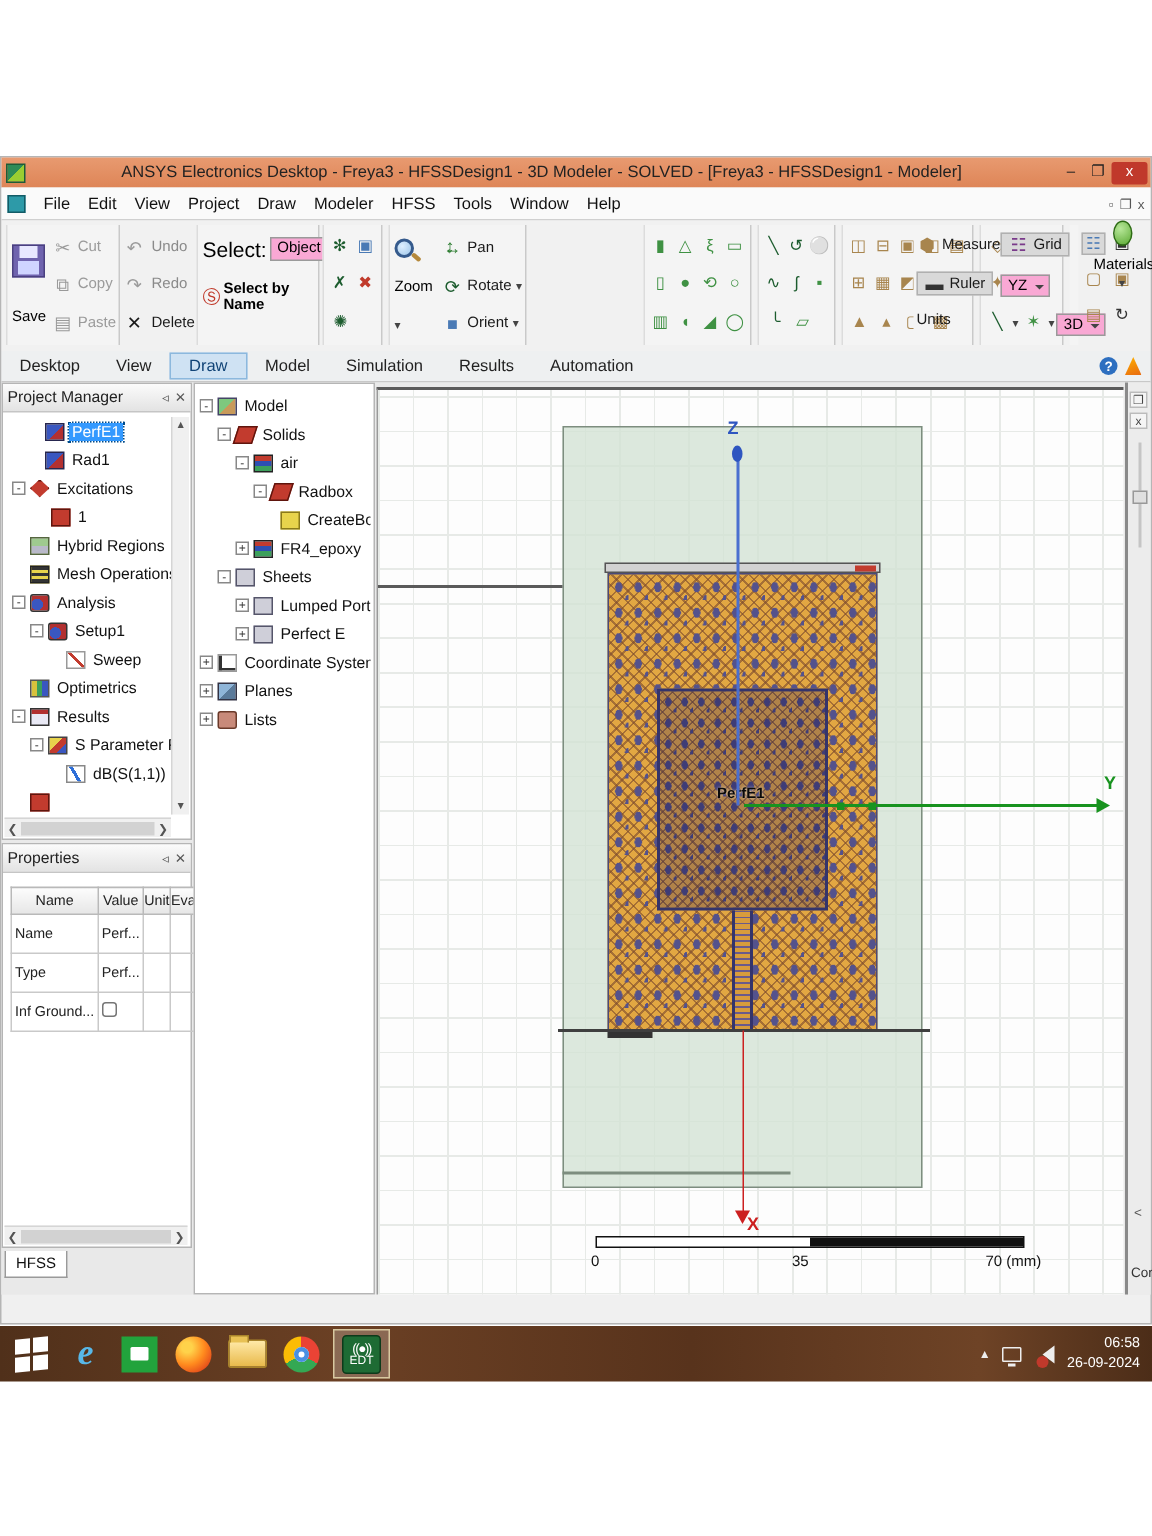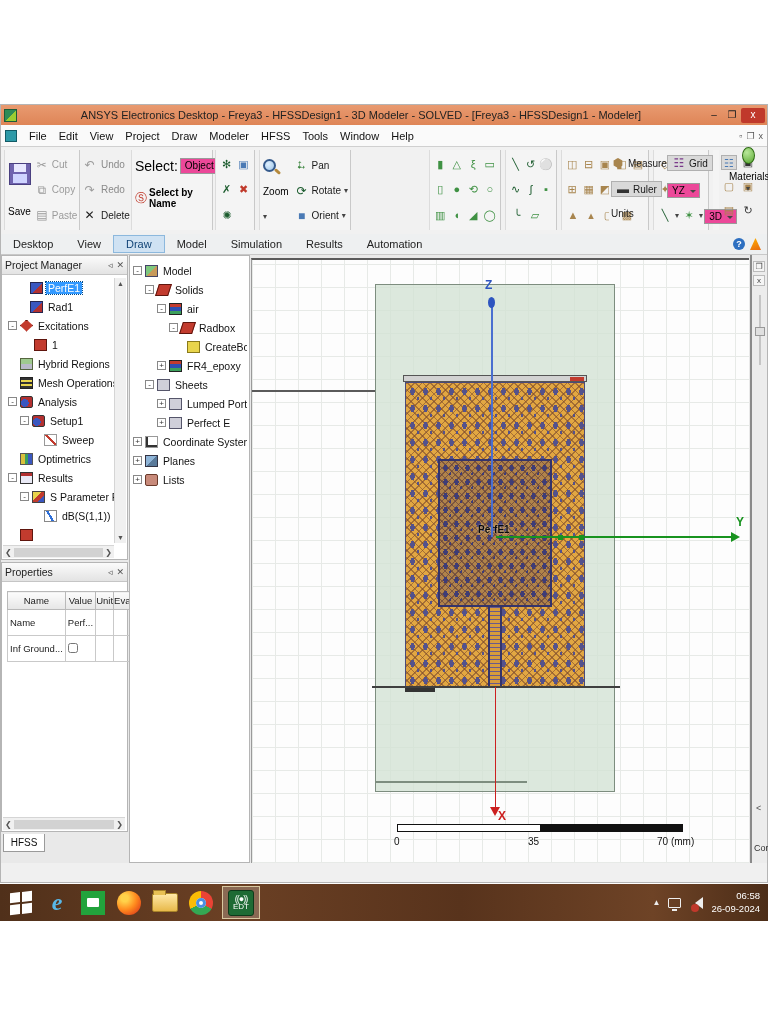--- a/index.html
+++ b/index.html
@@ -25,21 +25,21 @@
   .grp{position:absolute;top:3px;height:80px;border-left:1px solid #dcdcdc;border-right:1px solid #c9c9c9;background:#f4f4f4;padding:2px 3px;}
   .tcol{display:flex;flex-direction:column;justify-content:space-around;height:100%;}
   .trowflex{display:flex;align-items:center;gap:2px;}
   .tb{display:flex;align-items:center;gap:3px;font-size:10px;color:#1a1a1a;white-space:nowrap;}
   .tb.dis{color:#9b9b9b;}
   .gly{font-size:12px;line-height:12px;width:14px;text-align:center;}
   .green{color:#3f9143;} .dgreen{color:#1c5c2e;} .tan{color:#a8854e;} .blue{color:#4a7ab5;} .red{color:#c03a2b;} .gray{color:#999;}
   .floppy{width:22px;height:22px;background:#6f63ae;border:1px solid #4a4080;position:relative;}
   .floppy::before{content:"";position:absolute;left:4px;top:0;width:12px;height:8px;background:#e8e8ff;}
   .floppy::after{content:"";position:absolute;left:3px;bottom:1px;width:14px;height:9px;background:#cfd4ff;}
-  .dd{border:1px solid #9a9a9a;background:#ec4899;font-size:10px;padding:1px 14px 1px 4px;position:relative;min-width:52px;height:16px;}
+  .dd{border:1px solid #9a9a9a;background:#f9a8d4;font-size:10px;padding:1px 14px 1px 4px;position:relative;min-width:52px;height:16px;}
   .dd::after{content:"";position:absolute;right:3px;top:6px;border:3.5px solid transparent;border-top-color:#444;}
   .mag{width:13px;height:13px;border:2px solid #355a8c;border-radius:50%;position:relative;background:radial-gradient(circle at 35% 35%,#dff0ff,#9cc4e8);}
   .mag::after{content:"";position:absolute;left:9px;top:9px;width:7px;height:3px;background:#b5893c;transform:rotate(40deg);border-radius:2px;}
   .panic{position:relative;width:14px;height:14px;color:#2e7d32;}
   .panic span{position:absolute;left:0;top:0;width:14px;text-align:center;line-height:14px;font-size:12px;}
   .hl{background:#d9d9d9;border:1px solid #b0b0b0;}
   .ibox{width:16px;height:15px;font-size:11px;line-height:14px;text-align:center;}
   .dda{font-size:8px;color:#444;}
 
   
@@ -211,21 +211,21 @@
       <span class="mdictl">
           <span>▫</span>
           <span>❐</span>
           <span>x</span>
         </span>
     </div>
 
     <div id="toolbar">
       <div class="grp" style="left:3px;width:76px;">
         <div style="display:flex;height:100%;gap:4px;">
-          <div class="tcol" style="align-items:flex-end;">
+          <div class="tcol" style="align-items:center;">
             <div class="floppy"></div>
             <span style="font-size:10px;">Save</span>
           </div>
           <div class="tcol">
             <span class="tb dis">
                 <span class="gly gray">✂</span>
                 <span>Cut</span>
               </span>
             <span class="tb dis">
                 <span class="gly gray">⧉</span>
@@ -542,20 +542,26 @@
         <table class="ptable">
           <tbody>
               <tr>
             <th style="width:40px;">Name</th>
             <th style="width:26px;">Value</th>
             <th style="width:18px;">Unit</th>
             <th>Evaluated</th>
           </tr>
           <tr>
             <td>Name</td>
+                <td>Perf...</td>
+                <td></td>
+                <td></td>
+          </tr>
+          <tr>
+            <td>Type</td>
                 <td>Perf...</td>
                 <td></td>
                 <td></td>
           </tr>
           <tr>
             <td>Inf Ground...</td>
             <td><input type="checkbox" style="width: 10px; height: 10px;"></td>
                 <td></td>
                 <td></td>
           </tr>

